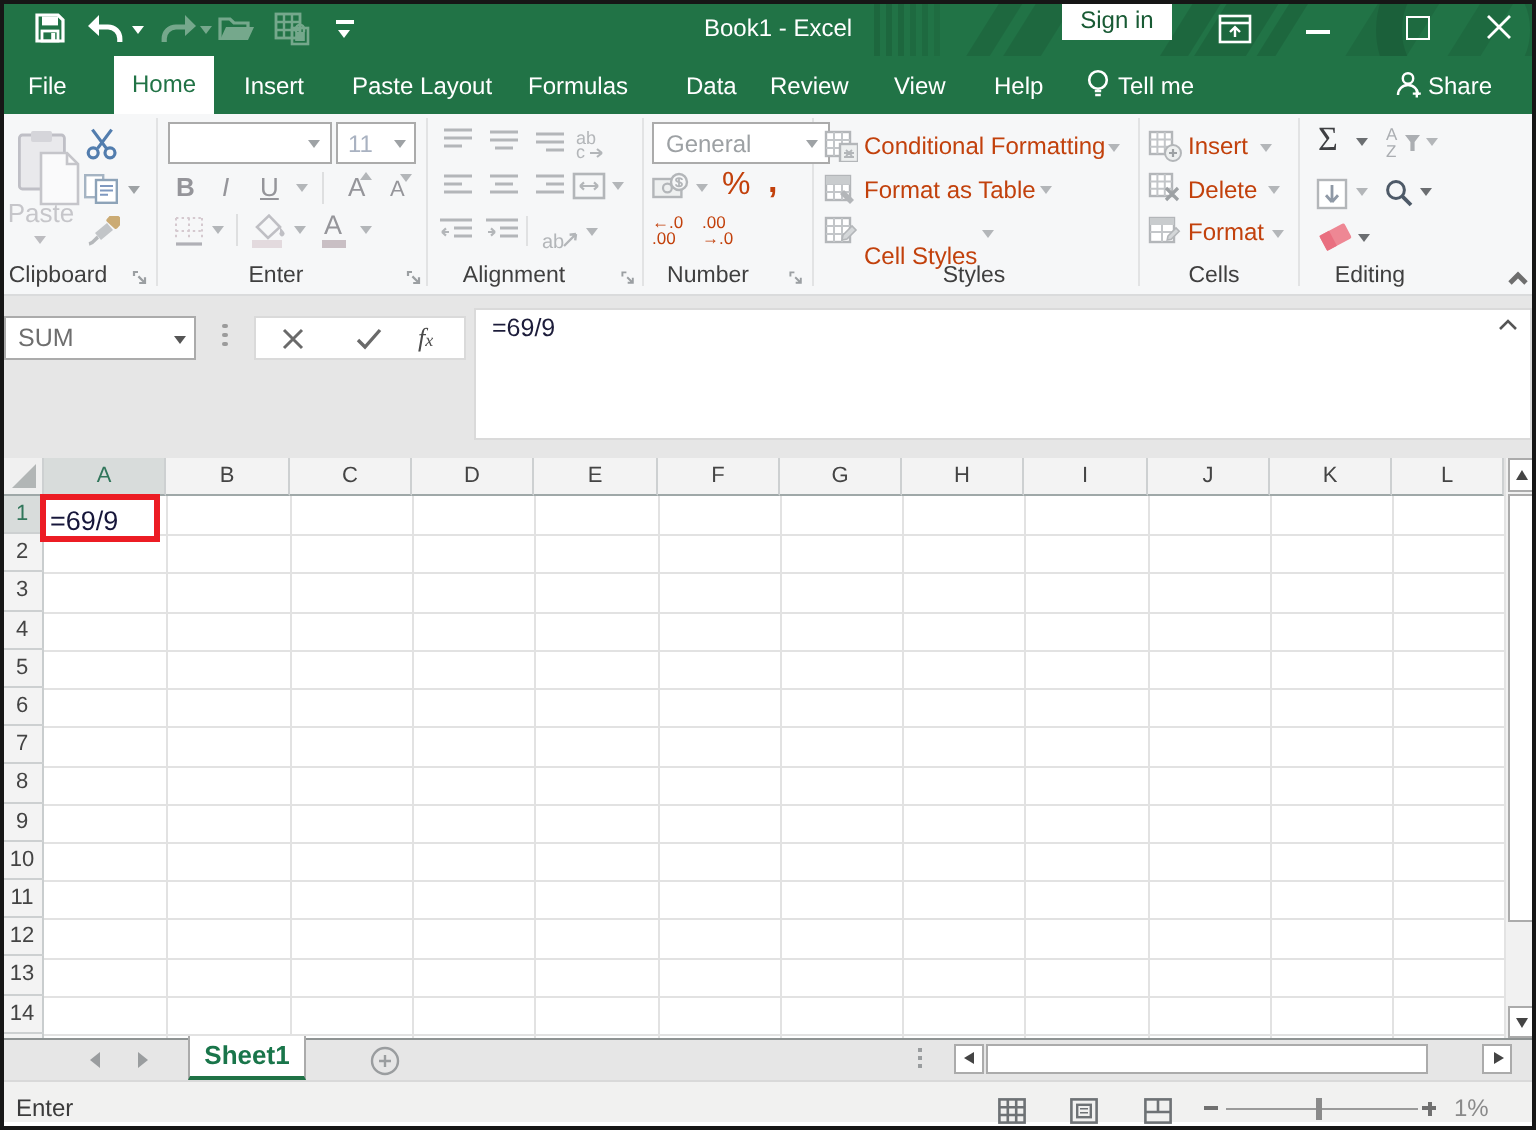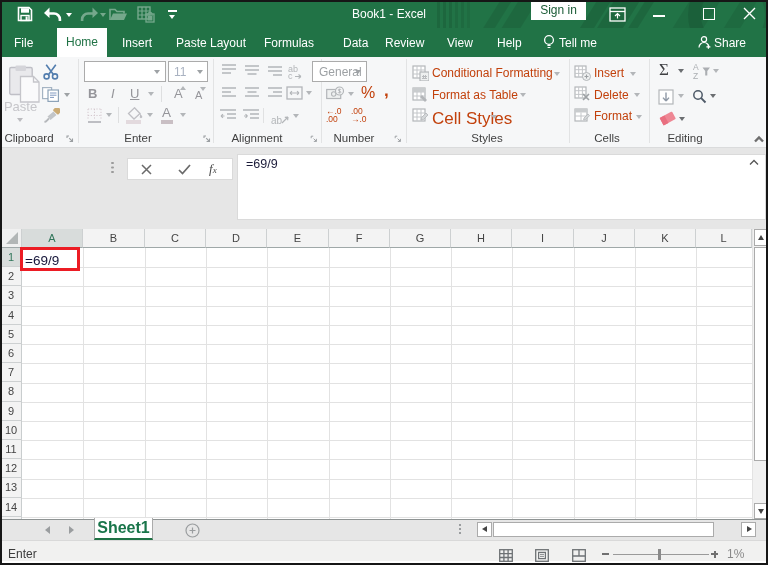--- a/index.html
+++ b/index.html
@@ -253,21 +253,21 @@
     <svg class="abs" style="left:271px; top:55px;" width="19" height="17" viewBox="0 0 19 17">
       <text x="0" y="14" font-size="10" fill="#b3b6b9" font-family="Liberation Sans">ab</text>
       <path d="M11 13 L17 7 M17 7 l-3.2 0.4 M17 7 l-0.4 3.2" stroke="#b3b6b9" stroke-width="1.2" fill="none"></path>
     </svg>
     <span class="darr abs" style="left:293px; top:59px; border-top-color:#b3b6b9;"></span>
     <svg class="launcher" style="left:310px;" width="10" height="10" viewBox="0 0 10 10">
       <path d="M1.5 4 V1.5 H4" fill="none" stroke="#9b9fa2" stroke-width="1.2"></path>
       <path d="M4.5 4.5 L8 8 M8 4.8 V8 H4.8" fill="none" stroke="#9b9fa2" stroke-width="1.2"></path>
     </svg>
 
-    <div class="combo" style="left:312px; top:6px; width:55px; height:21px;padding-left:31px;">
+    <div class="combo" style="left:326px; top:6px; width:89px; height:21px;padding-left:31px;">
       <span style="position:absolute; left:6px; top:3px; font-size:12px; color:#9da1a4;">General</span>
       <span class="darr" style="position:absolute; right:5px; top:8px;"></span>
     </div>
     <svg class="abs" style="left:326px; top:31px;" width="19" height="15" viewBox="0 0 19 15">
       <rect x="0.7" y="3.5" width="14" height="9" fill="#eef0f0" stroke="#b3b6b9" stroke-width="1.2"></rect>
       <circle cx="7.7" cy="8" r="2.2" fill="none" stroke="#b3b6b9" stroke-width="1.1"></circle>
       <circle cx="13.5" cy="5" r="4" fill="#f6f7f8" stroke="#b3b6b9" stroke-width="1.2"></circle>
       <path d="M13.5 3 V7 M12 6.1 c0 1.4 3 1.4 3 0 c0 -1.5 -3 -0.7 -3 -2.1 c0 -1.3 3 -1.3 3 0" stroke="#b3b6b9" stroke-width="0.9" fill="none"></path>
     </svg>
     <span class="darr abs" style="left:348px; top:37px; border-top-color:#b3b6b9;"></span>
@@ -294,21 +294,21 @@
       <rect x="1" y="1" width="12" height="4" fill="#c9ccce"></rect>
       <path d="M10 8 l5 5 l-2 2 l-5 -5 Z" fill="#b3b6b9"></path>
     </svg>
     <span class="abs dis" style="left:432px; top:32.5px; font-size:12px;">Format as Table</span>
     <span class="darr abs" style="left:520px; top:38px; border-top-color:#b3b6b9;"></span>
     <svg class="abs" style="left:412px; top:53px;" width="17" height="16" viewBox="0 0 17 16">
       <rect x="1" y="1" width="12" height="12" fill="#fff" stroke="#b3b6b9" stroke-width="1.2"></rect>
       <path d="M1 5 H13 M1 9 H13 M5 1 V13 M9 1 V13" stroke="#c3c6c9" stroke-width="1"></path>
       <path d="M9.5 9.5 L14 5 l2 2 l-4.5 4.5 l-2.5 0.5 Z" fill="#d4d7d9" stroke="#b3b6b9" stroke-width="0.8"></path>
     </svg>
-    <span class="abs dis" style="left:432px; top:54px; font-size:17px;">Cell Styles</span>
+    <span class="abs dis" style="left:432px; top:66px; font-size:12px;">Cell Styles</span>
     <span class="darr abs" style="left:491px; top:59.5px; border-top-color:#b3b6b9;"></span>
 
     <svg class="abs" style="left:574px; top:9.5px;" width="17" height="16" viewBox="0 0 17 16">
       <rect x="1" y="1" width="11" height="11" fill="#fff" stroke="#b3b6b9" stroke-width="1.2"></rect>
       <path d="M1 4.7 H12 M1 8.4 H12 M4.7 1 V12 M8.4 1 V12" stroke="#c3c6c9" stroke-width="1"></path>
       <circle cx="12.5" cy="11.5" r="4" fill="#eef0f0" stroke="#b3b6b9" stroke-width="1"></circle>
       <path d="M12.5 9.5 v4 M10.5 11.5 h4" stroke="#9da1a4" stroke-width="1.1"></path>
     </svg>
     <span class="abs dis" style="left:594px; top:11px; font-size:12px;">Insert</span>
     <span class="darr abs" style="left:630px; top:16.5px; border-top-color:#b3b6b9;"></span>
@@ -353,20 +353,24 @@
       </g>
     </svg>
     <span class="darr abs" style="left:679px; top:62px; border-top-color:#6b6e71;"></span>
 
     <svg class="abs" style="left:754px; top:80px;" width="10" height="8" viewBox="0 0 10 8">
       <path d="M1 6.5 L5 2.5 L9 6.5" fill="none" stroke="#6e6e6e" stroke-width="2.4"></path>
     </svg>
   </div>
 
   <div id="fbar" class="abs">
+    <div id="namebox">
+        <span style="position:absolute; left:6px; top:3px; font-size:12.5px; color:#6e6e6e;">SUM</span>
+      <div style="position:absolute; left:84px; top:8.5px; width:0; height:0; border-left:3.8px solid transparent; border-right:3.8px solid transparent; border-top:4.5px solid #555;"></div>
+    </div>
     <div style="position:absolute; left:111px; top:13.5px; width:2.5px; height:2.5px; border-radius:50%; background:#9b9b9b; box-shadow:0 4.5px 0 #9b9b9b, 0 9px 0 #9b9b9b;"></div>
     <div id="fxbtns">
       <svg style="position:absolute; left:13px; top:5px;" width="11" height="11" viewBox="0 0 11 11">
           <path d="M1 1 L10 10 M10 1 L1 10" stroke="#6a6a6a" stroke-width="1.5"></path>
         </svg>
       <svg style="position:absolute; left:50px; top:5px;" width="13" height="11" viewBox="0 0 13 11">
           <path d="M1 6 L4.5 9.5 L12 1" stroke="#6a6a6a" stroke-width="1.7" fill="none"></path>
         </svg>
       <span style="position:absolute; left:81px; top:2px; font-size:13px; color:#4a4a4a; font-style:italic; font-family:'Liberation Serif',serif;">f<span style="font-size:9px;">x</span></span>
     </div>
@@ -452,21 +456,21 @@
     <div style="position:absolute; left:1px; top:18px; width:13px; height:214px; background:#fff; border:1px solid #ababab;"></div>
     <div style="position:absolute; left:1px; top:273.5px; width:13px; height:16.5px; background:#fff; border:1px solid #ababab;">
       <div style="position:absolute; left:2.5px; top:5px; width:0; height:0; border-left:3.5px solid transparent; border-right:3.5px solid transparent; border-top:5px solid #444;"></div>
     </div>
   </div>
 
   <div id="sheetbar" class="abs">
     <div style="position:absolute; left:45px; top:6px; width:0; height:0; border-top:4px solid transparent; border-bottom:4px solid transparent; border-right:5px solid #9a9d9f;"></div>
     <div style="position:absolute; left:69px; top:6px; width:0; height:0; border-top:4px solid transparent; border-bottom:4px solid transparent; border-left:5px solid #9a9d9f;"></div>
     <div class="abs" style="left:94px; top:-2px; width:59px; height:22px; background:#fff; border-left:1px solid #ababab; border-right:1px solid #ababab; border-bottom:2.5px solid #1f7245; text-align:center; z-index:3;">
-      <span style="font-size:16px; font-weight:bold; color:#19754a; line-height:19px;">Sheet1</span>
+      <span style="font-size:13px; font-weight:bold; color:#19754a; line-height:19px;">Sheet1</span>
     </div>
     <svg style="position:absolute; left:185px; top:3px;" width="15" height="15" viewBox="0 0 15 15">
       <circle cx="7.5" cy="7.5" r="6.5" fill="none" stroke="#9a9d9f" stroke-width="1.2"></circle>
       <path d="M7.5 4.5 v6 M4.5 7.5 h6" stroke="#9a9d9f" stroke-width="1.2"></path>
     </svg>
     <div style="position:absolute; left:459px; top:4px; width:2px; height:2px; background:#9a9d9f; box-shadow:0 4px 0 #9a9d9f, 0 8px 0 #9a9d9f;"></div>
     <div style="position:absolute; left:477px; top:2px; width:15px; height:15px; background:#fff; border:1px solid #ababab;">
       <div style="position:absolute; left:3.5px; top:3px; width:0; height:0; border-top:3.5px solid transparent; border-bottom:3.5px solid transparent; border-right:5px solid #444;"></div>
     </div>
     <div style="position:absolute; left:493px; top:2px; width:221px; height:15px; background:#fff; border:1px solid #ababab;"></div>

